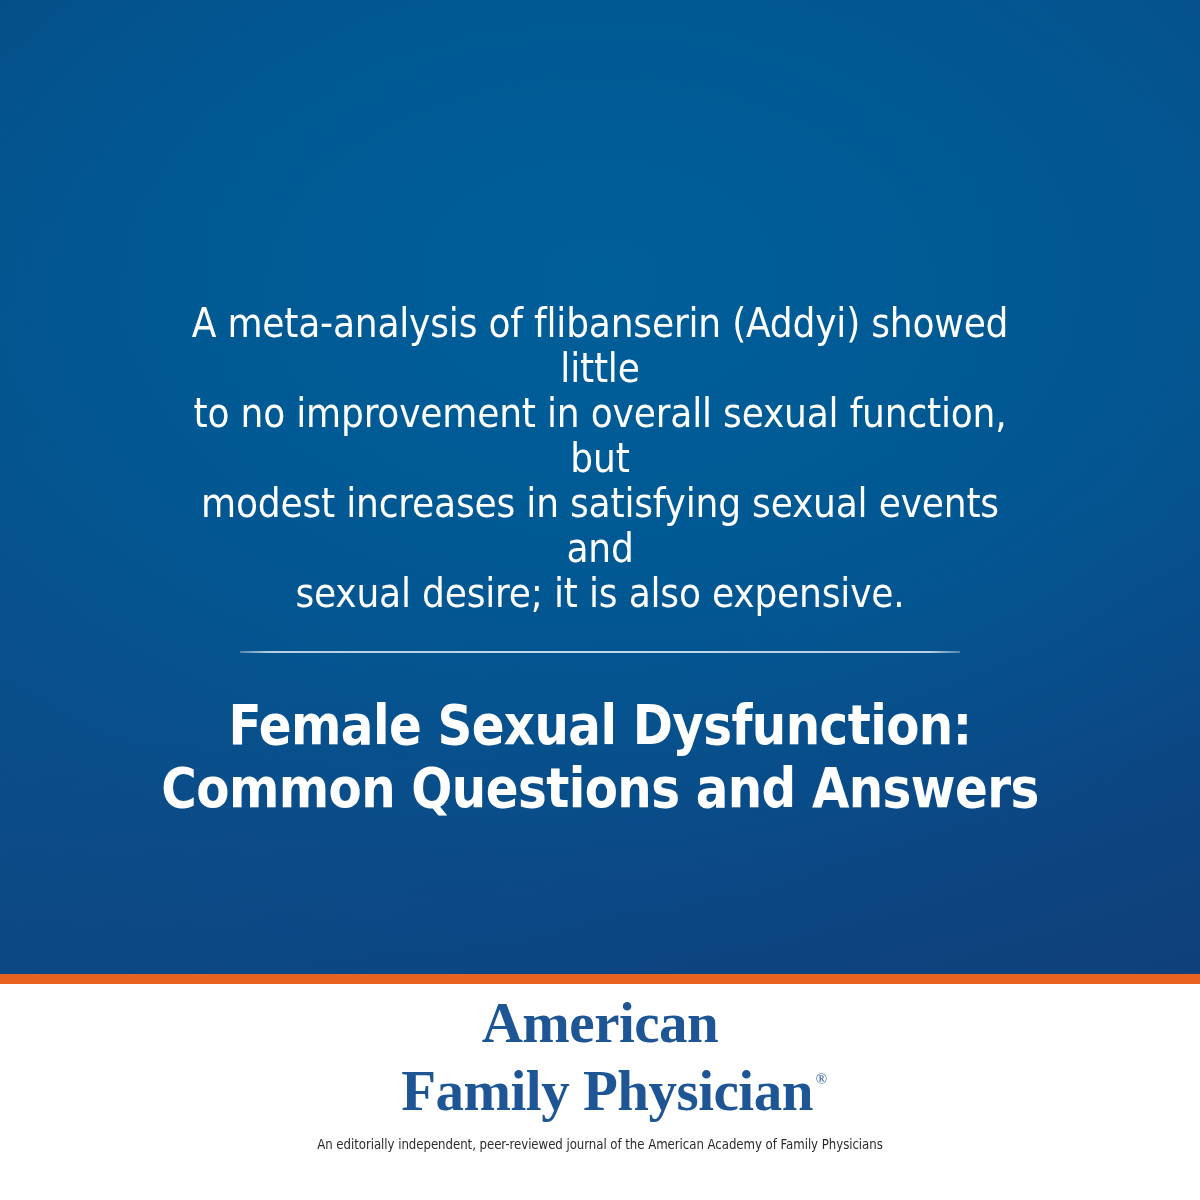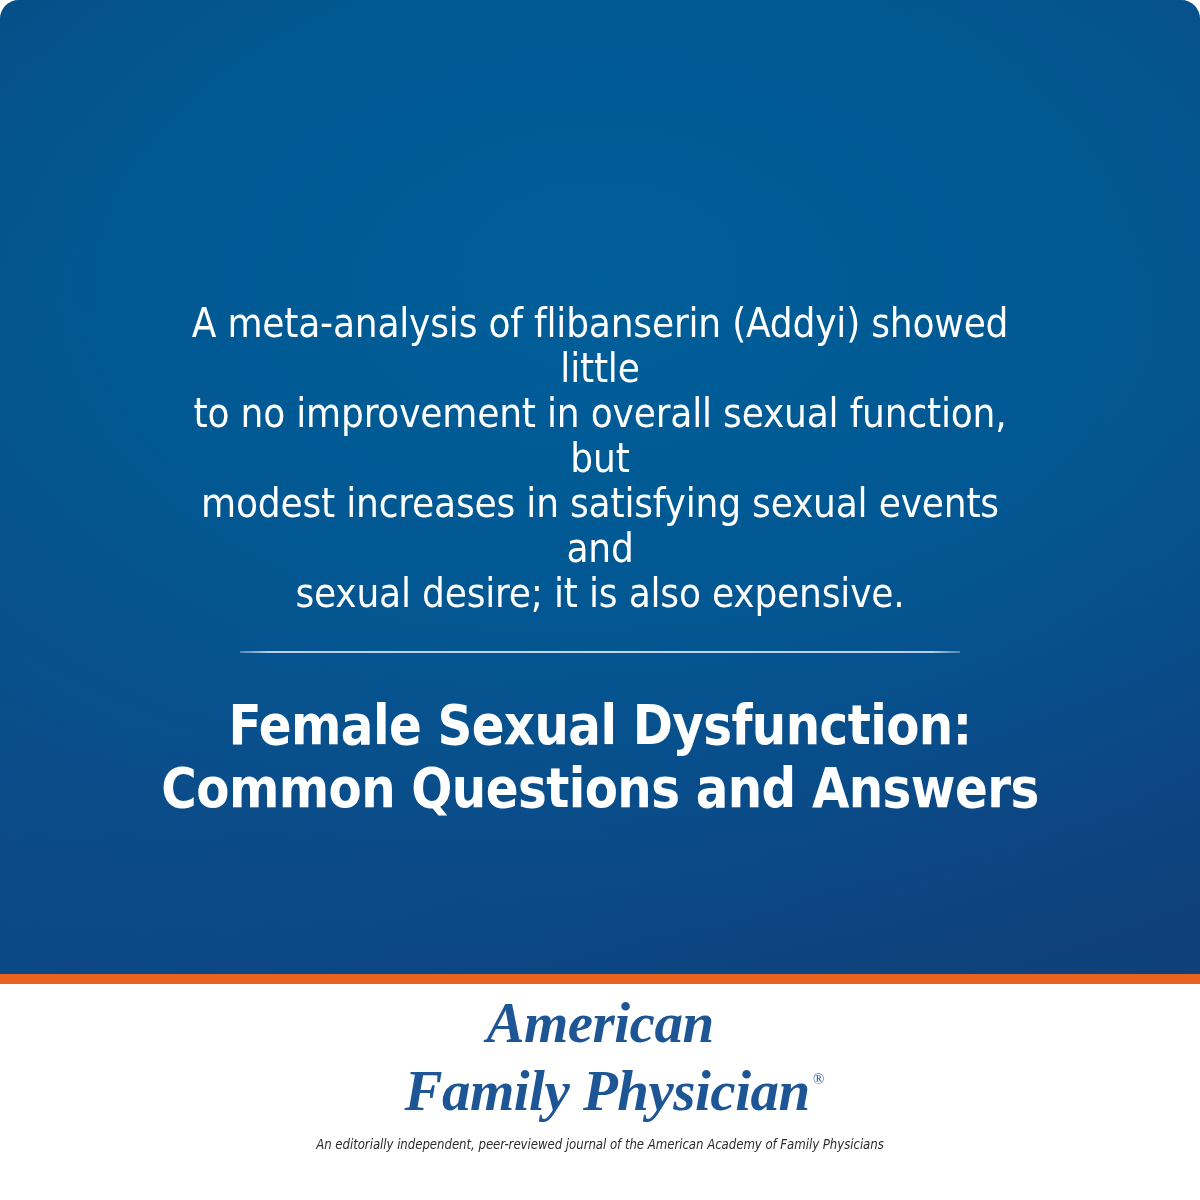--- a/index.html
+++ b/index.html
@@ -14,21 +14,20 @@
     font-family: "Liberation Sans", sans-serif;
     background: #ffffff;
   }
 
   #card {
     position: relative;
     width: 1200px;
     height: 1200px;
     overflow: hidden;
     background: #ffffff;
-    border-radius: 19px;
   }
 
   
   #hero {
     position: absolute;
     left: 0;
     top: 0;
     width: 1200px;
     height: 974px;
     background:
@@ -117,21 +116,20 @@
 
   
   #footer {
     position: absolute;
     left: 0;
     top: 984px;
     width: 1200px;
     height: 216px;
     background: #ffffff;
     text-align: center;
-    font-style: italic;
   }
 
   #logo {
     margin-top: 10px;
     color: #1d5595;
     font-family: "Liberation Serif", "DejaVu Serif", serif;
     font-weight: 700;
     line-height: 57px;
     letter-spacing: -0.5px;
   }

